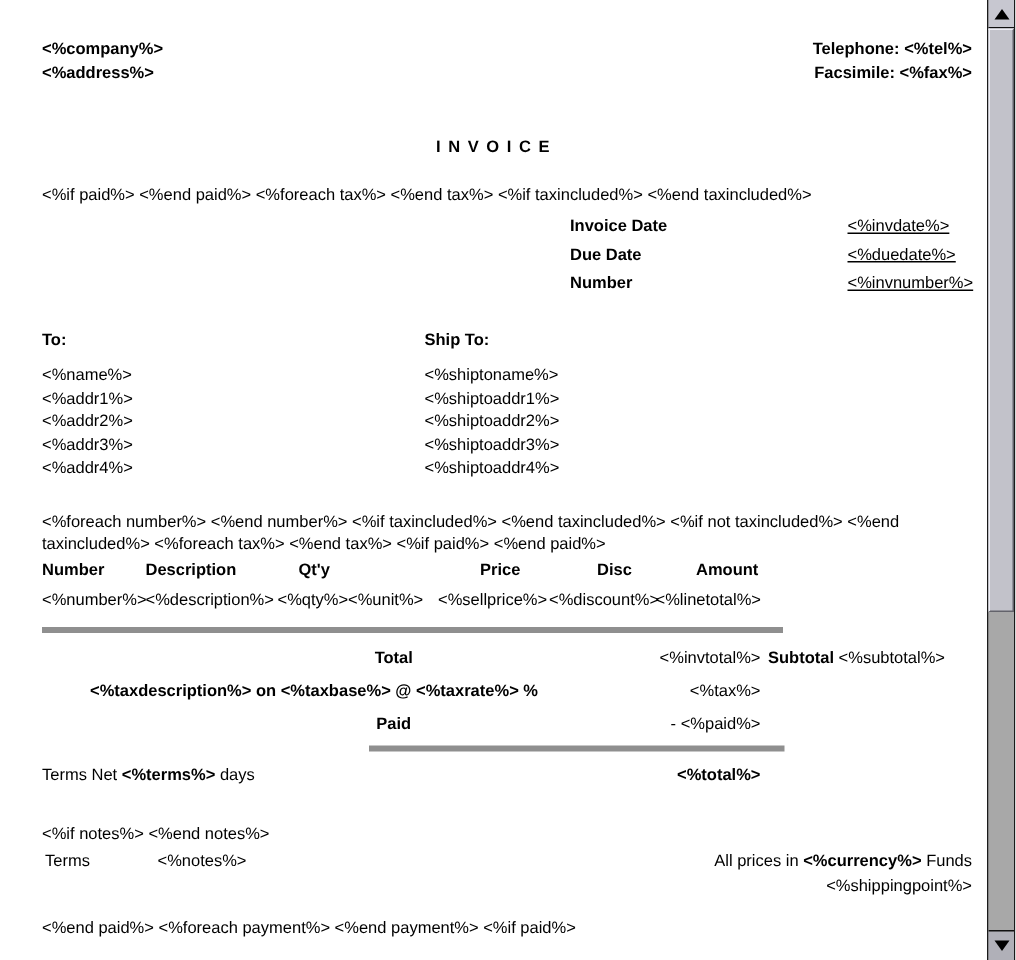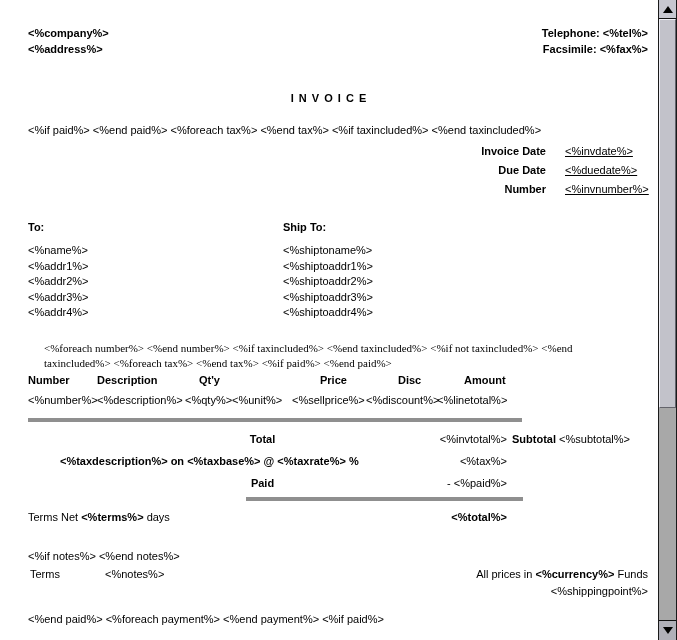--- a/index.html
+++ b/index.html
@@ -4,26 +4,26 @@
 <style>
   html,body{margin:0;padding:0;background:#fff;}
   .page{
     position:relative;width:677px;height:640px;background:#ffffff;
     font-family:"Liberation Sans", sans-serif;font-size:11px;color:#000;
     overflow:hidden;
   }
   .abs{position:absolute;white-space:nowrap;}
   .b{font-weight:bold;}
   .title{left:0;width:658px;text-align:center;letter-spacing:1px;}
-  .metalbl{left:380px;width:166px;text-align:right;}
+  .metalbl{left:380px;width:166px;text-align:left;}
   .metaval{left:565px;text-decoration:underline;}
   .lblcol{left:160px;width:205px;text-align:center;}
   .valcol{left:385px;width:122px;text-align:right;}
   .rightedge{right:29px;text-align:right;}
-  .wrap{position:absolute;left:44px;top:341px;width:580px;line-height:15px;white-space:normal;font-family:Liberation Serif, serif;}
+  .wrap{position:absolute;left:28px;top:341px;width:580px;line-height:15px;white-space:normal;}
   .rule{position:absolute;height:4px;background:#8f8f8f;}
   
   .scrollbar{position:absolute;top:0;right:0;width:19px;height:640px;background:#a8a8a8;
     border-left:1px solid #1a1a1a;border-right:1px solid #1a1a1a;box-sizing:border-box;}
   .sb-up{position:absolute;top:0;left:0;right:0;height:18px;background:#c7c7d0;
     border-bottom:1px solid #111;display:flex;align-items:center;justify-content:center;}
   .sb-thumb{position:absolute;top:19px;left:0;right:0;height:389px;background:#c2c2ca;
     border-top:1px solid #eeeef5;border-left:1px solid #eeeef5;
     border-bottom:1px solid #63636b;border-right:1px solid #63636b;box-sizing:border-box;}
   .sb-track{position:absolute;top:408px;left:0;right:0;bottom:19px;background:#a8a8a8;}

